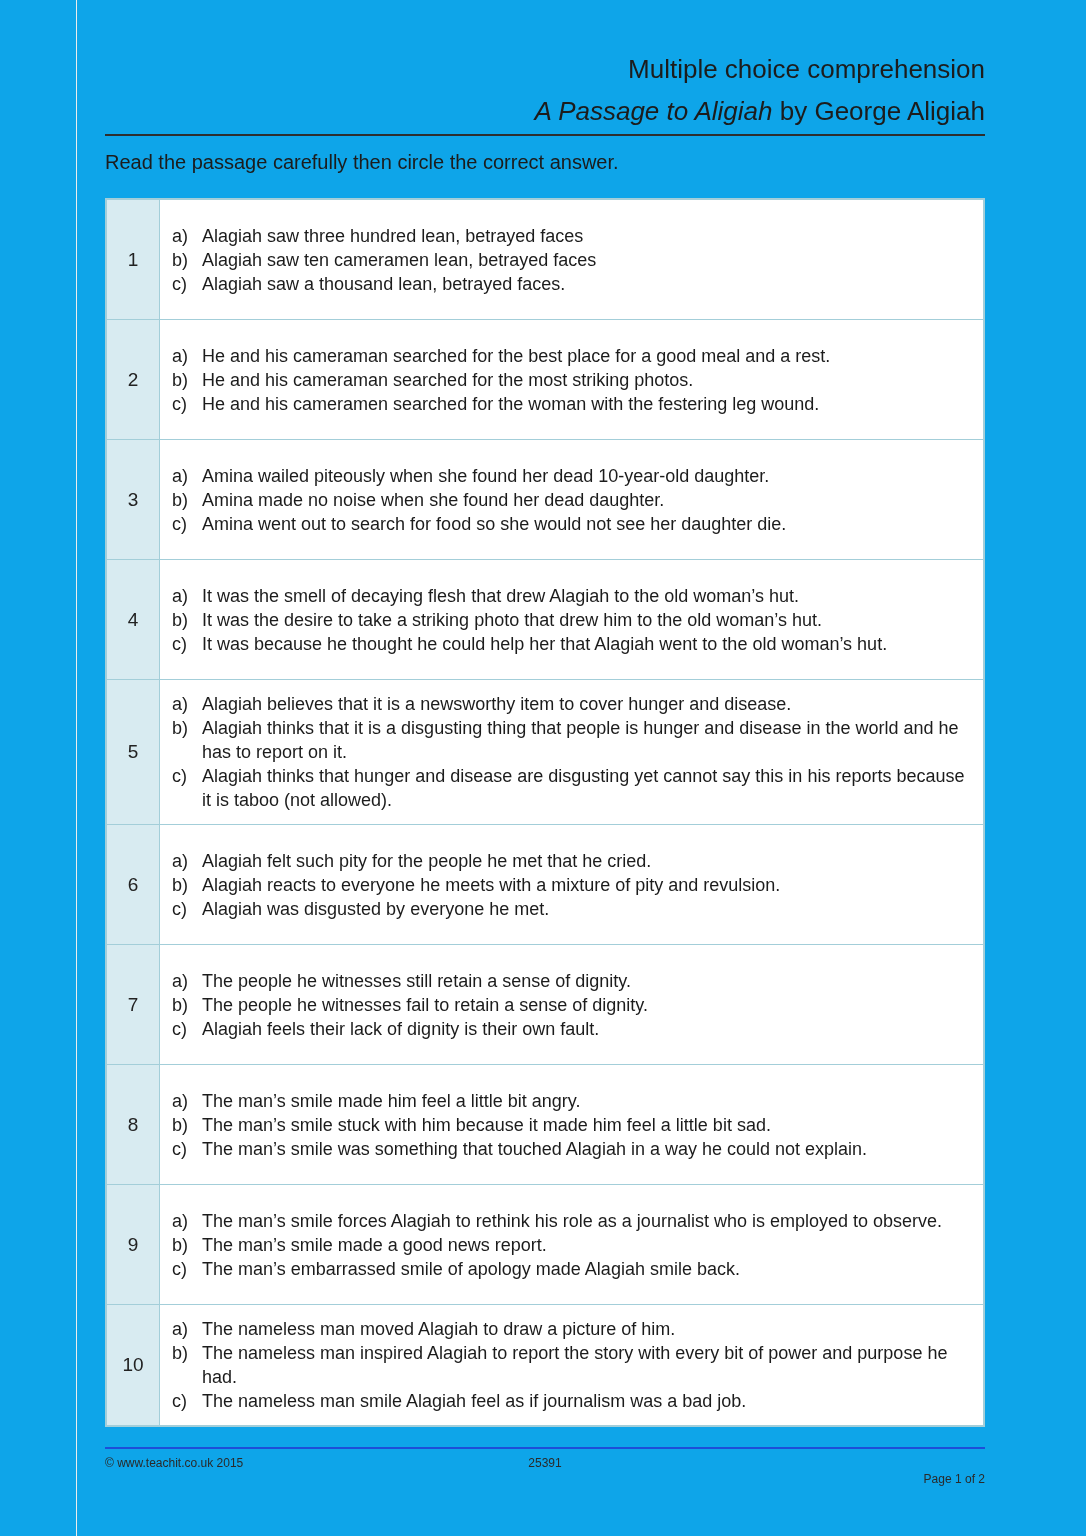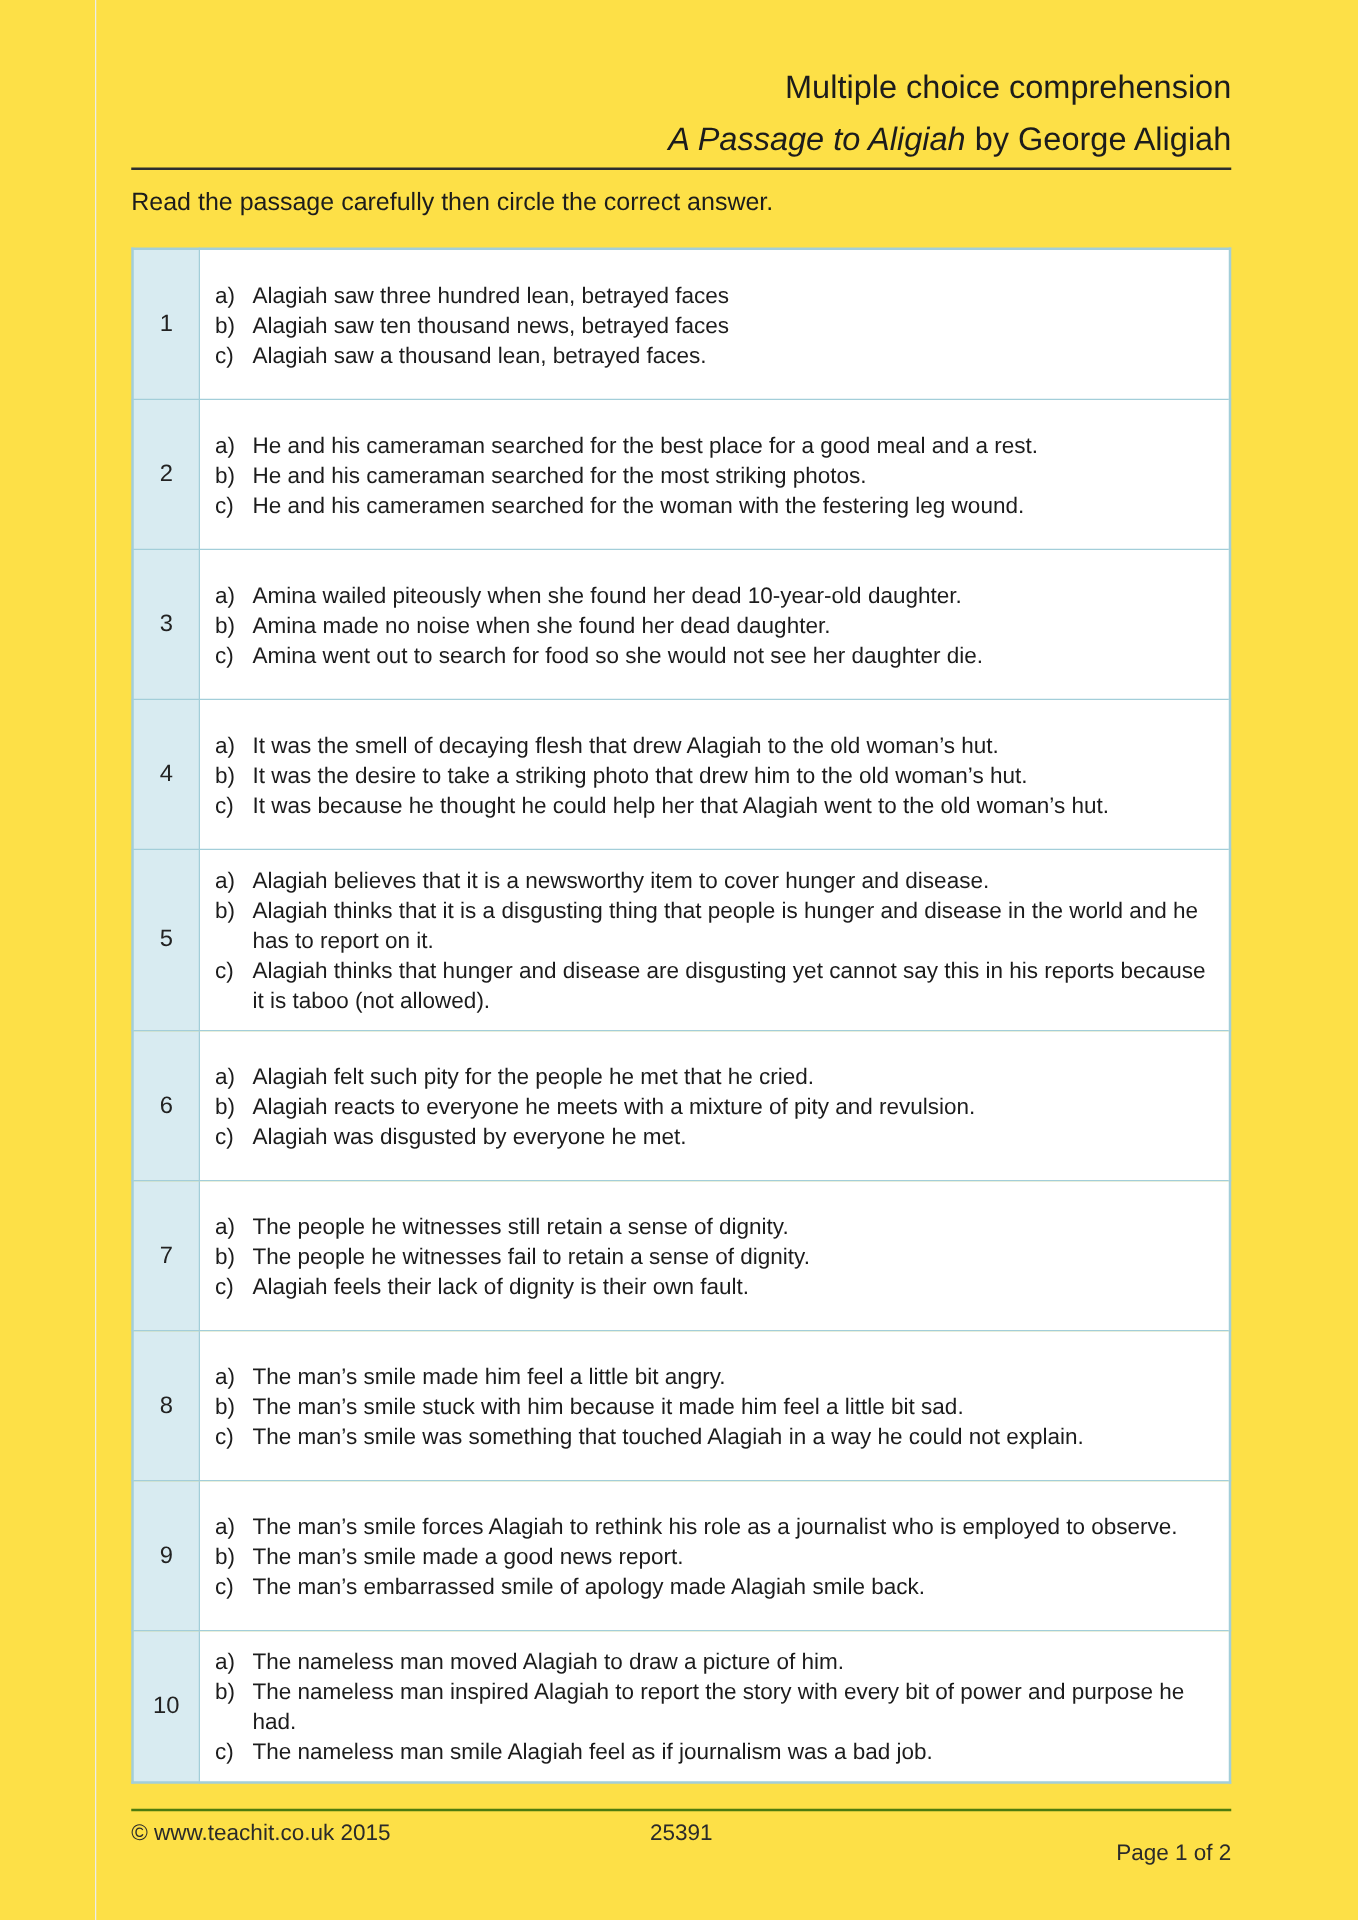--- a/index.html
+++ b/index.html
@@ -1,19 +1,19 @@
 <!DOCTYPE html>
 <html><head>
 <meta charset="utf-8">
 <style>
   html,body { margin:0; padding:0; background:#ffffff; }
   body { font-family:"Liberation Sans", sans-serif; color:#1c1c1c; }
   .canvas {
     position:relative; width:1086px; height:1536px;
-    background:#fde047; overflow:hidden;
+    background:#0ea5e9; overflow:hidden;
   }
   .page-edge {
     position:absolute; left:76px; top:0; bottom:0; width:1px;
     background:#ececec;
   }
   .content { position:absolute; left:105px; top:0; width:880px; }
 
   
   .hdr { padding-top:56px; padding-bottom:10px; text-align:right;
          border-bottom:2px solid #2e2e2e; }
@@ -38,22 +38,22 @@
     font-size:19px; color:#222222;
   }
   td.opts { vertical-align:middle; padding:12px 8px 12px 12px; background:#ffffff; }
   .opt { display:flex; line-height:24px; }
   .opt .marker { flex:none; width:30px; }
   .opt .text { flex:1; }
 
   
   .ftr {
     position:absolute; left:105px; top:1447px; width:880px;
-    border-top:2px solid #4d7c0f; padding-top:7px;
-    font-size:18px; color:#2a2a2a;
+    border-top:2px solid #1d4ed8; padding-top:7px;
+    font-size:12px; color:#2a2a2a;
   }
   .ftr-inner { position:relative; width:100%; }
   .ftr-left { position:absolute; left:0; top:0; }
   .ftr-center { display:block; text-align:center; }
   .ftr-right { position:absolute; right:0; top:16px; }
 </style>
 </head>
 <body>
 
 <div class="canvas">
@@ -75,21 +75,21 @@
           <tr>
     <td class="num">1</td>
     <td class="opts">
       <div>
                 <div class="opt">
     <span class="marker">a)</span>
     <span class="text">Alagiah saw three hundred lean, betrayed faces</span>
   </div>
                 <div class="opt">
     <span class="marker">b)</span>
-    <span class="text">Alagiah saw ten thousand news, betrayed faces</span>
+    <span class="text">Alagiah saw ten cameramen lean, betrayed faces</span>
   </div>
                 <div class="opt">
     <span class="marker">c)</span>
     <span class="text">Alagiah saw a thousand lean, betrayed faces.</span>
   </div>
               </div>
     </td>
   </tr>
           <tr>
     <td class="num">2</td>

